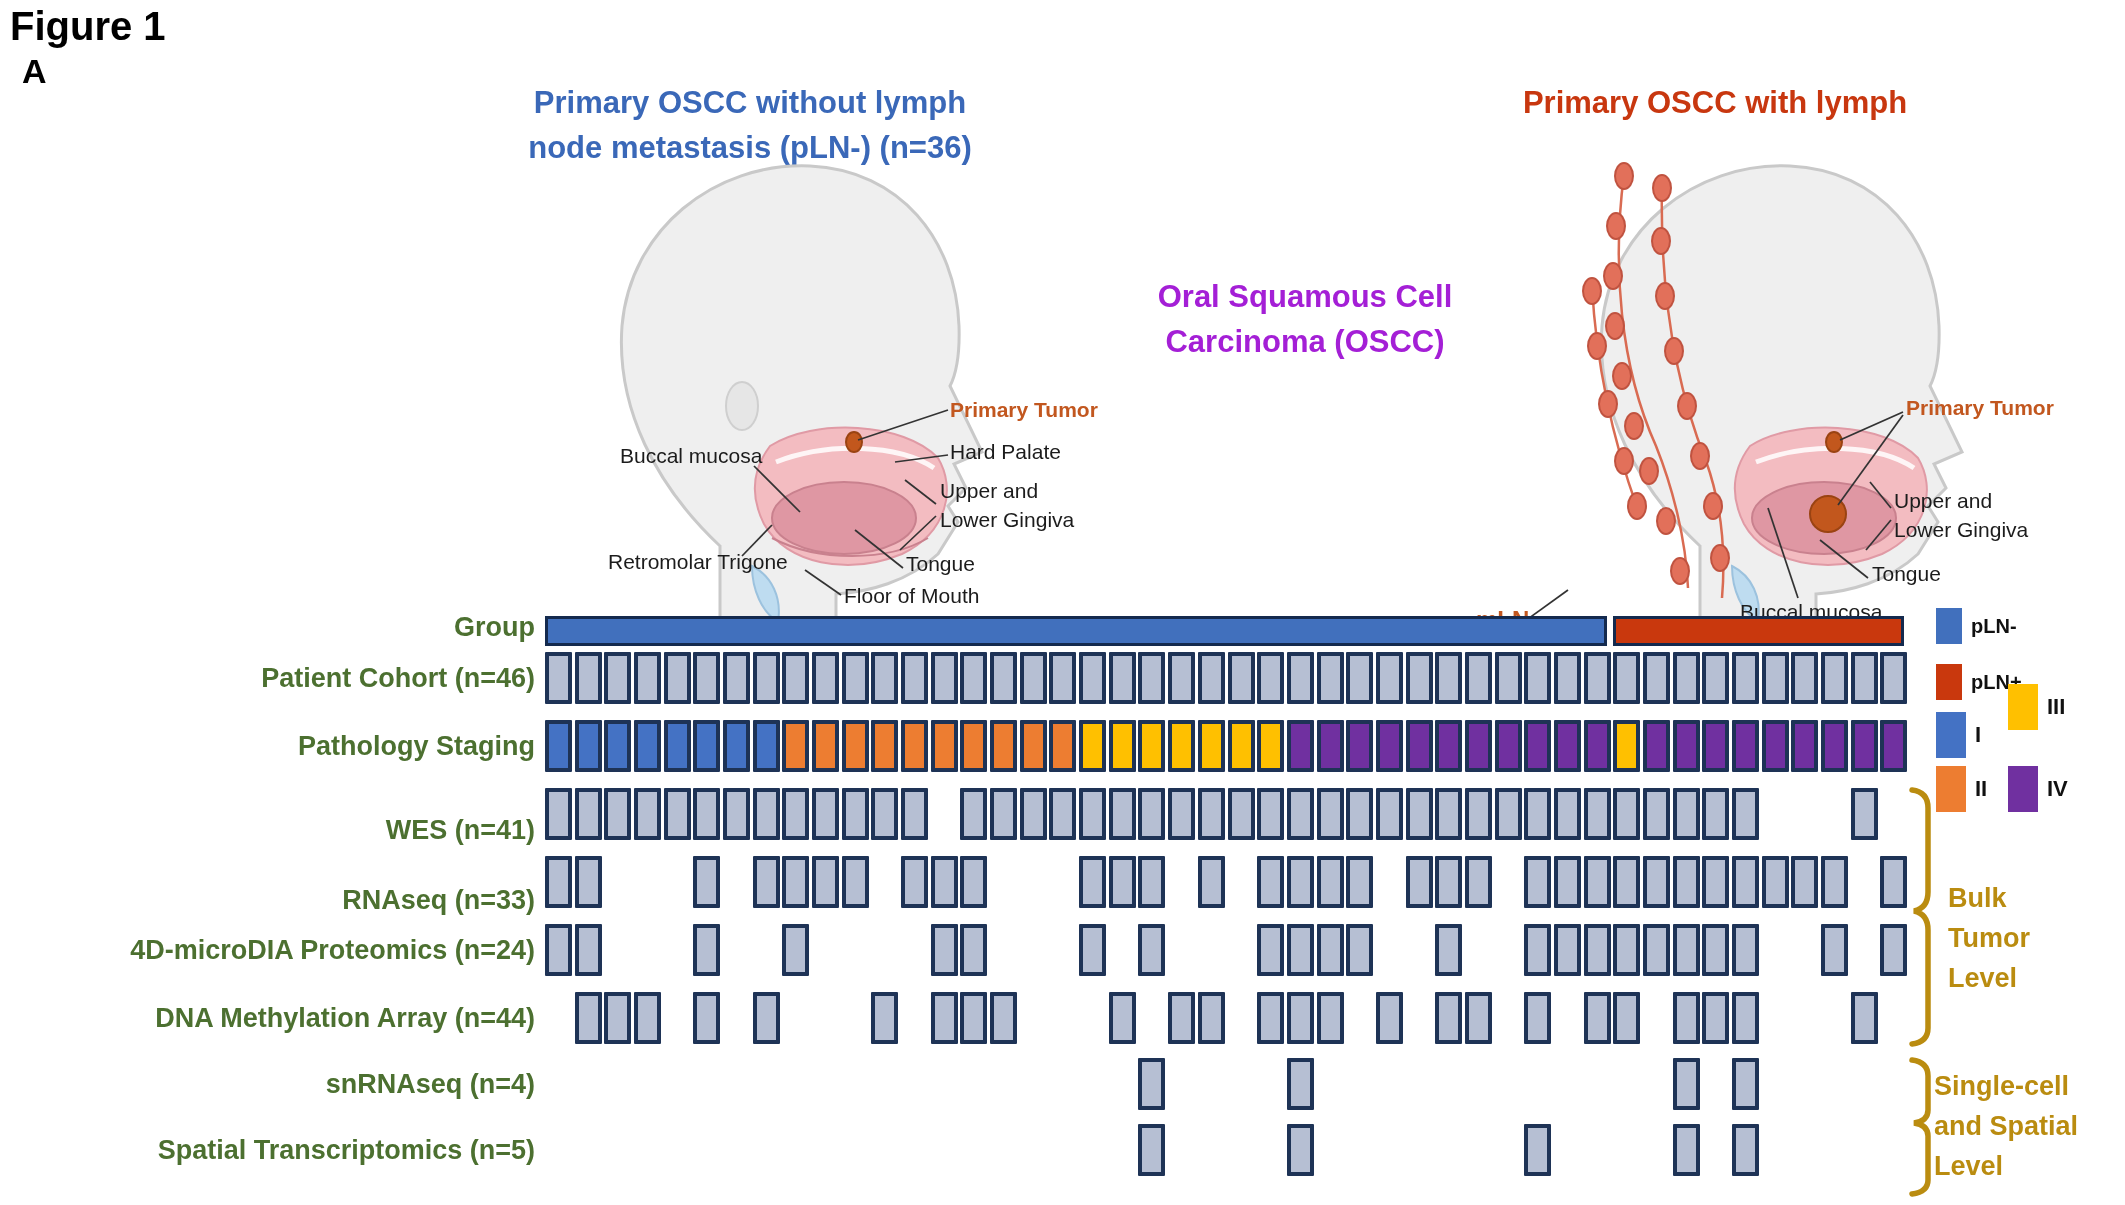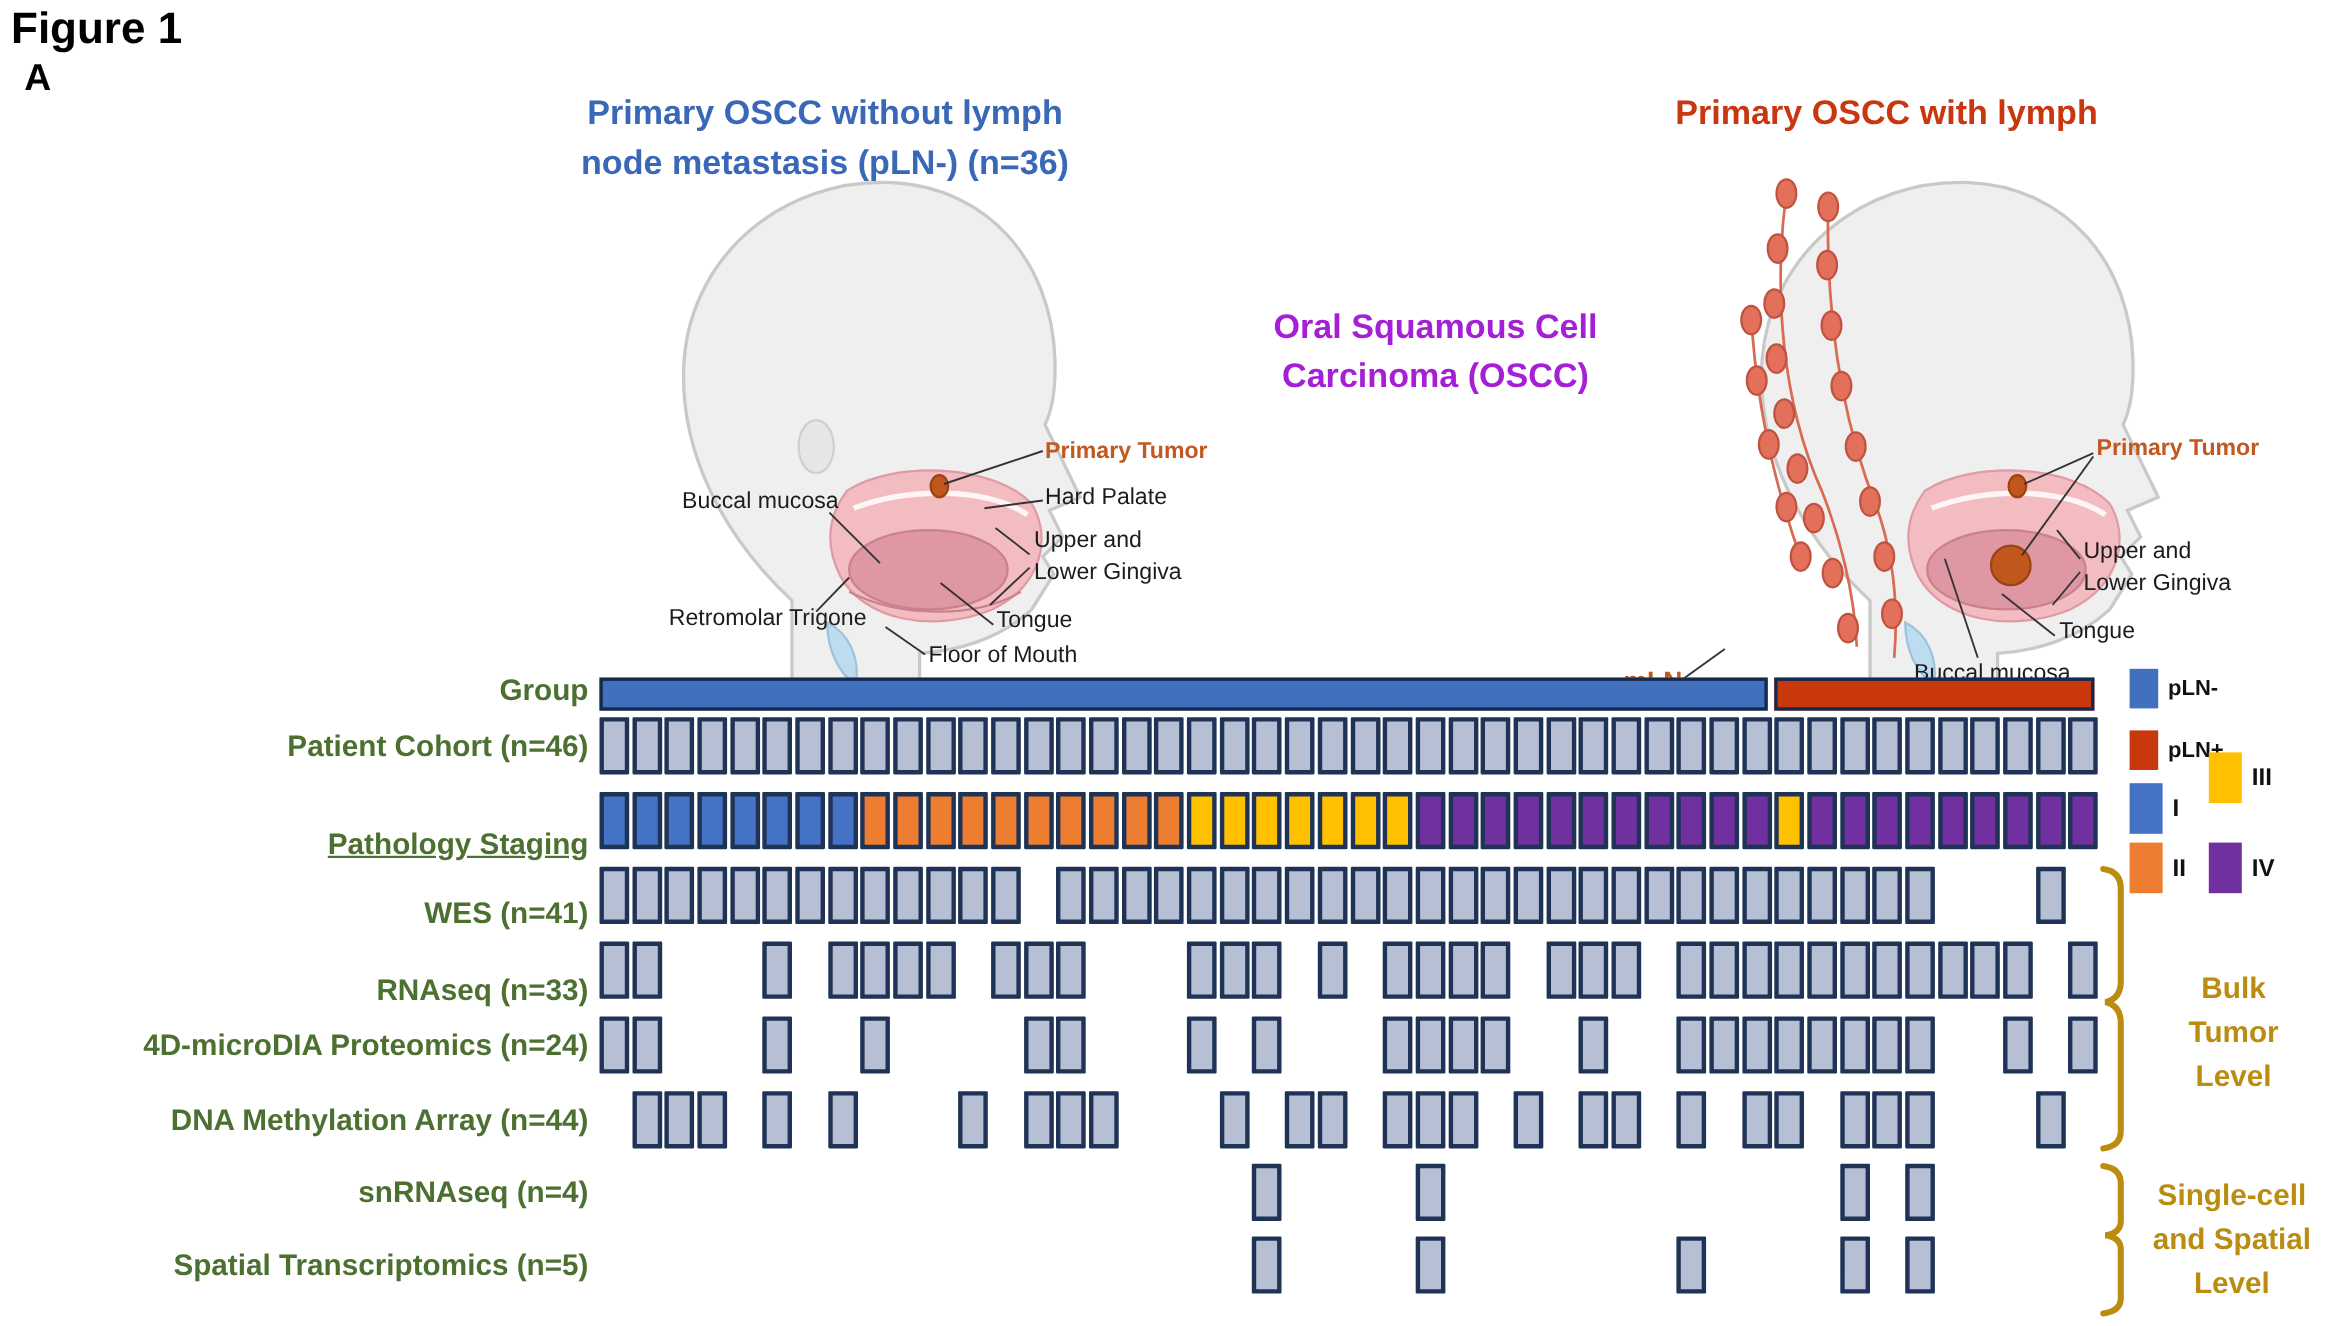--- a/index.html
+++ b/index.html
@@ -21,21 +21,21 @@
   .lgi{position:absolute;display:flex;align-items:center;gap:9px;font-weight:bold;color:#111;}
   .lgi .sw{display:inline-block;}
   #lg1,#lg2{font-size:20px;}
   #lg1 .sw,#lg2 .sw{width:26px;height:36px;}
   #ls1,#ls2,#ls3,#ls4{font-size:22px;}
   #ls1 .sw,#ls2 .sw,#ls3 .sw,#ls4 .sw{width:30px;height:46px;}
   #lg1{left:1936px;top:608px;} #lg2{left:1936px;top:664px;}
   #ls1{left:1936px;top:712px;} #ls2{left:2008px;top:684px;}
   #ls3{left:1936px;top:766px;} #ls4{left:2008px;top:766px;}
   .goldlabel{position:absolute;font-size:27px;font-weight:bold;color:#ba8c10;
-             text-align:center;line-height:40px;}
+             line-height:40px;}
   #bulk-label{left:1948px;top:878px;width:165px;}
   #sc-label{left:1934px;top:1066px;width:190px;}
   #al-pt{left:950px;top:398px;} #al-bm{left:620px;top:444px;} #al-hp{left:950px;top:440px;}
   #al-gi{left:940px;top:476px;line-height:29px;} #al-rt{left:608px;top:550px;}
   #al-to{left:906px;top:552px;} #al-fm{left:844px;top:584px;}
   #ar-pt{left:1906px;top:396px;} #ar-gi{left:1894px;top:486px;line-height:29px;}
   #ar-to{left:1872px;top:562px;} #ar-bm{left:1740px;top:600px;}
   #ar-mln{left:1476px;top:606px;font-size:24px;}
   svg.abs{position:absolute;pointer-events:none;}
 </style>
@@ -195,21 +195,21 @@
       <div class="cell" style="left: 1613.26px; top: 652px; border-color: rgb(30, 51, 86); background: rgb(182, 191, 211);"></div>
       <div class="cell" style="left: 1642.94px; top: 652px; border-color: rgb(30, 51, 86); background: rgb(182, 191, 211);"></div>
       <div class="cell" style="left: 1672.61px; top: 652px; border-color: rgb(30, 51, 86); background: rgb(182, 191, 211);"></div>
       <div class="cell" style="left: 1702.29px; top: 652px; border-color: rgb(30, 51, 86); background: rgb(182, 191, 211);"></div>
       <div class="cell" style="left: 1731.96px; top: 652px; border-color: rgb(30, 51, 86); background: rgb(182, 191, 211);"></div>
       <div class="cell" style="left: 1761.63px; top: 652px; border-color: rgb(30, 51, 86); background: rgb(182, 191, 211);"></div>
       <div class="cell" style="left: 1791.31px; top: 652px; border-color: rgb(30, 51, 86); background: rgb(182, 191, 211);"></div>
       <div class="cell" style="left: 1820.98px; top: 652px; border-color: rgb(30, 51, 86); background: rgb(182, 191, 211);"></div>
       <div class="cell" style="left: 1850.66px; top: 652px; border-color: rgb(30, 51, 86); background: rgb(182, 191, 211);"></div>
       <div class="cell" style="left: 1880.33px; top: 652px; border-color: rgb(30, 51, 86); background: rgb(182, 191, 211);"></div>
-      <div class="row-label" style="top: 752px; text-decoration: underline;">Pathology Staging</div>
+      <div class="row-label" style="top: 731px;">Pathology Staging</div>
       <div class="cell" style="left: 545px; top: 720px; border-color: rgb(30, 51, 86); background: rgb(68, 114, 196);"></div>
       <div class="cell" style="left: 574.674px; top: 720px; border-color: rgb(30, 51, 86); background: rgb(68, 114, 196);"></div>
       <div class="cell" style="left: 604.348px; top: 720px; border-color: rgb(30, 51, 86); background: rgb(68, 114, 196);"></div>
       <div class="cell" style="left: 634.022px; top: 720px; border-color: rgb(30, 51, 86); background: rgb(68, 114, 196);"></div>
       <div class="cell" style="left: 663.696px; top: 720px; border-color: rgb(30, 51, 86); background: rgb(68, 114, 196);"></div>
       <div class="cell" style="left: 693.37px; top: 720px; border-color: rgb(30, 51, 86); background: rgb(68, 114, 196);"></div>
       <div class="cell" style="left: 723.044px; top: 720px; border-color: rgb(30, 51, 86); background: rgb(68, 114, 196);"></div>
       <div class="cell" style="left: 752.718px; top: 720px; border-color: rgb(30, 51, 86); background: rgb(68, 114, 196);"></div>
       <div class="cell" style="left: 782.392px; top: 720px; border-color: rgb(30, 51, 86); background: rgb(237, 125, 49);"></div>
       <div class="cell" style="left: 812.066px; top: 720px; border-color: rgb(30, 51, 86); background: rgb(237, 125, 49);"></div>

